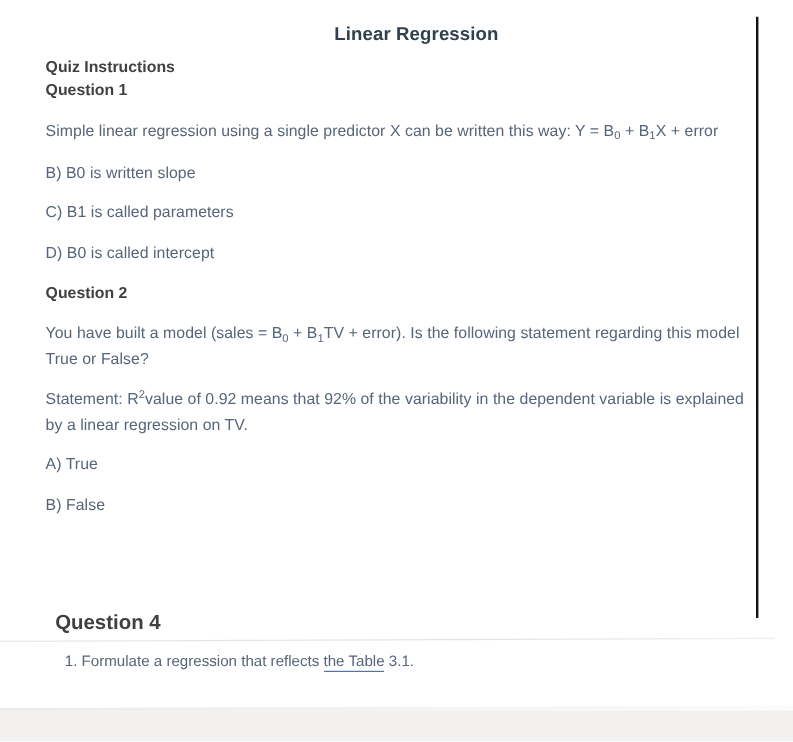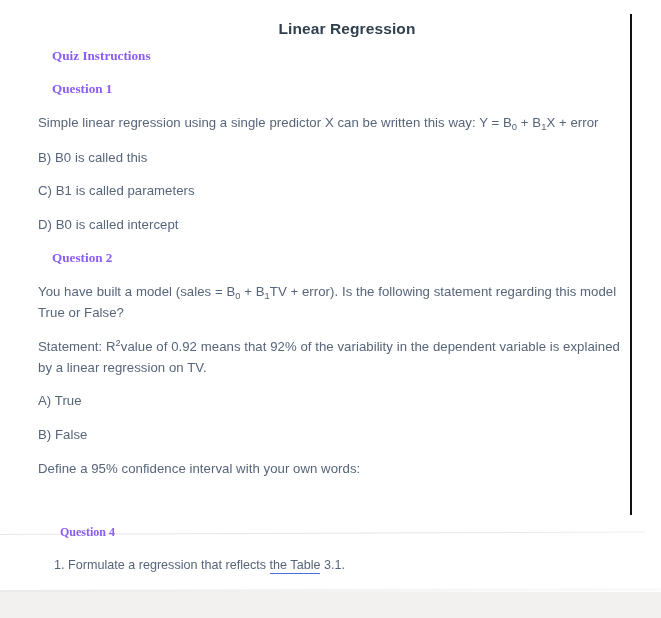--- a/index.html
+++ b/index.html
@@ -60,24 +60,23 @@
   .body-block {
     position: absolute;
     left: 38px;
     top: 46px;
     width: 582px;
   }
 
   .hd {
     font-size: 13.2px;
     font-weight: bold;
-    color: #8b5cf6;
+    color: #404040;
     line-height: 19px;
-    margin: 14px;
-    font-family: Liberation Serif, serif;
+    margin: 0;
   }
   .hd.q-head {
     margin-top: 14px;
   }
   .hd.tight {
     margin-top: 0;
   }
 
   .para {
     font-size: 13.2px;
@@ -135,21 +134,21 @@
     transform-origin: left center;
   }
 
   .q4-block {
     position: absolute;
     left: 46px;
     top: 509px;
     width: 560px;
   }
   .q4-block .hd {
-    font-size: 12px;
+    font-size: 17px;
   }
   .q4-item {
     font-size: 12.6px;
     color: #57657a;
     line-height: 19px;
     margin: 14px 0 0 8px;
   }
 
   
   .bottom-band {
@@ -185,38 +184,37 @@
     <div class="body-block">
 
       <div class="hd tight">Quiz Instructions</div>
 
       <div class="hd tight">Question 1</div>
 
       <p class="para"><span>Simple linear regression using a single predictor X can be written this way: Y = B</span><sub>0</sub><span> + B</span><sub>1</sub><span>X + error</span></p>
 
 
 
-      <p class="para opt">B) B0 is called this</p>
+      <p class="para opt">B) B0 is written slope</p>
 
       <p class="para opt">C) B1 is called parameters</p>
 
       <p class="para opt">D) B0 is called intercept</p>
 
       <div class="hd q-head">Question 2</div>
 
       <p class="para"><span>You have built a model (sales = B</span><sub>0</sub><span> + B</span><sub>1</sub><span>TV + error). Is the following statement regarding this model True or False?</span></p>
 
       <p class="para"><span>Statement: R</span><sup>2</sup><span>value of 0.92 means that 92% of the variability in the dependent variable is explained by a linear regression on TV.</span></p>
 
       <p class="para opt">A) True</p>
 
       <p class="para opt">B) False</p>
 
 
-      <p class="para">Define a 95% confidence interval with your own words:</p>
 
     </div>
 
     <div class="section-divider"></div>
 
     <div class="q4-block">
       <div class="hd">Question 4</div>
       <p class="q4-item"><span>1. Formulate a regression that reflects </span><span class="grammar-link">the Table</span><span> 3.1.</span></p>
     </div>
 

